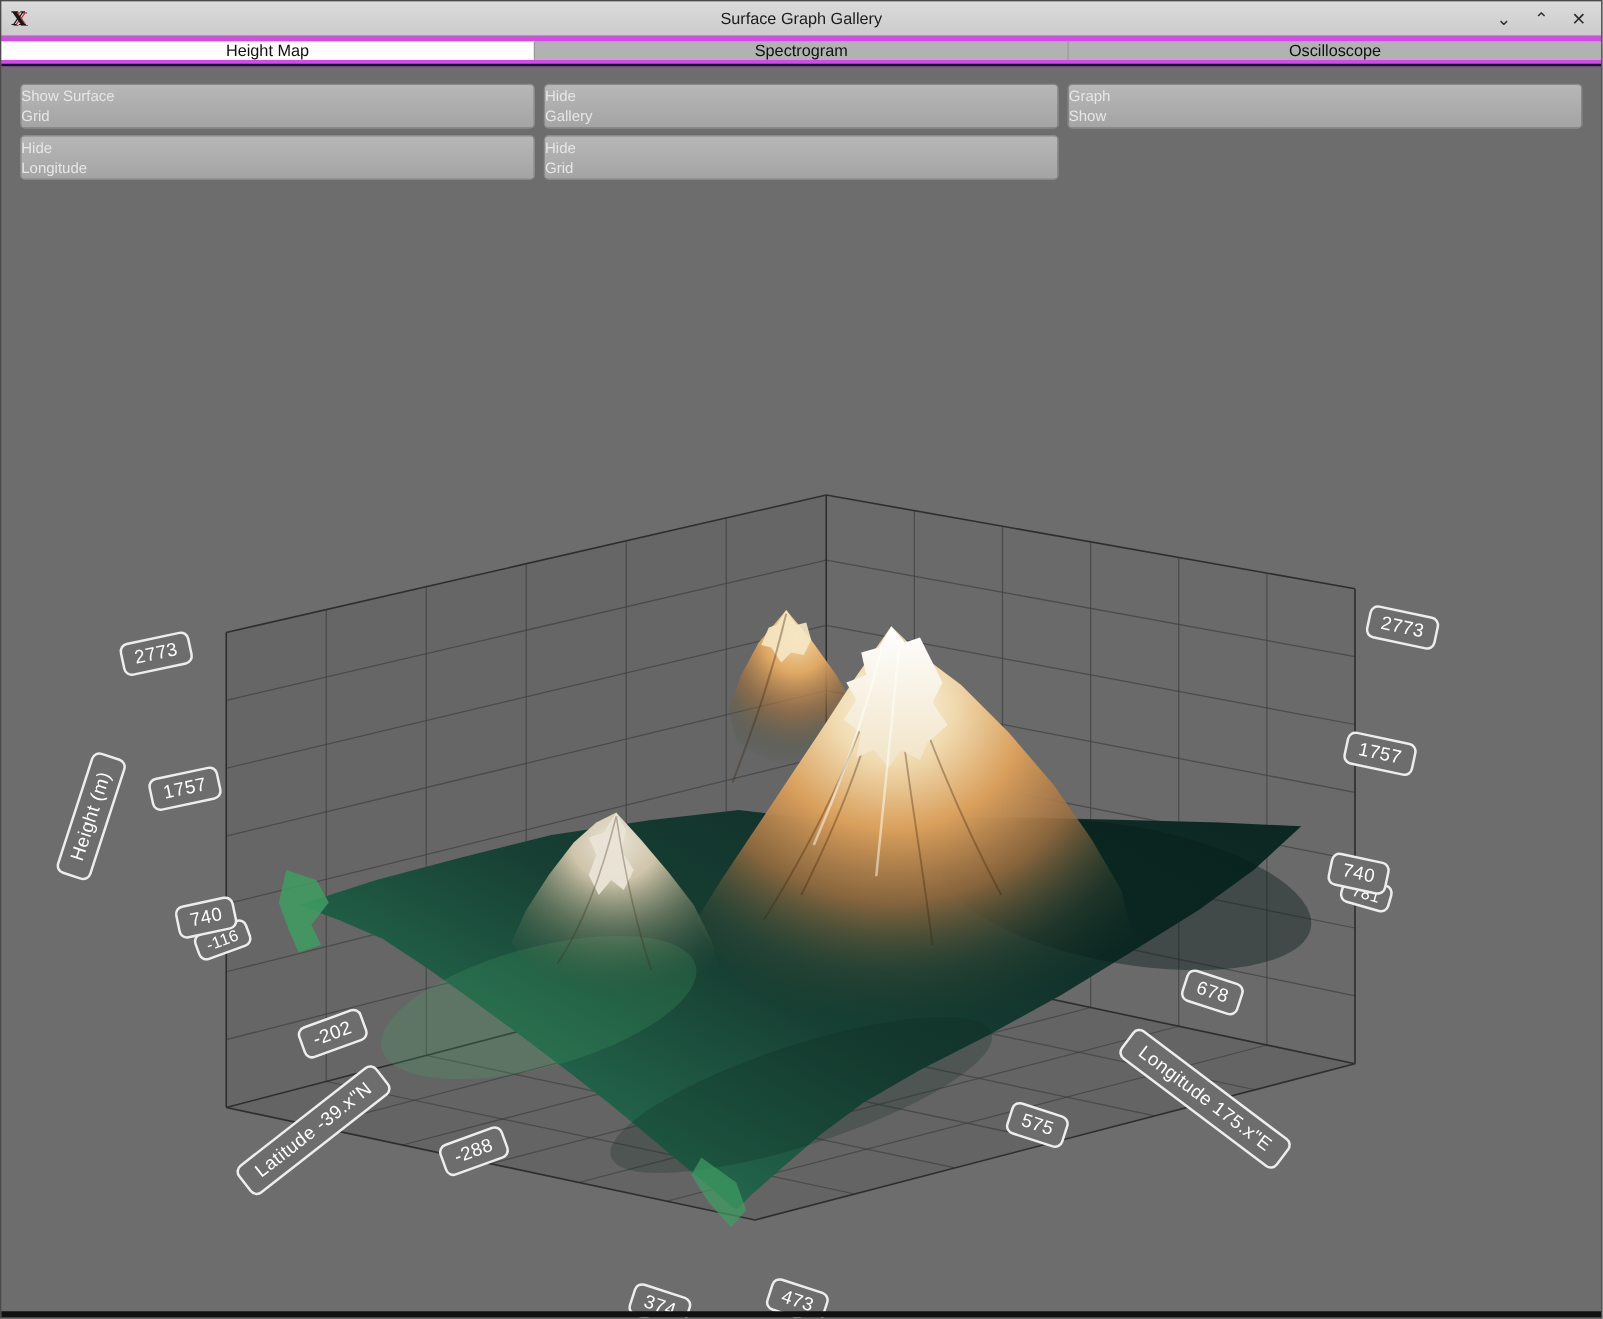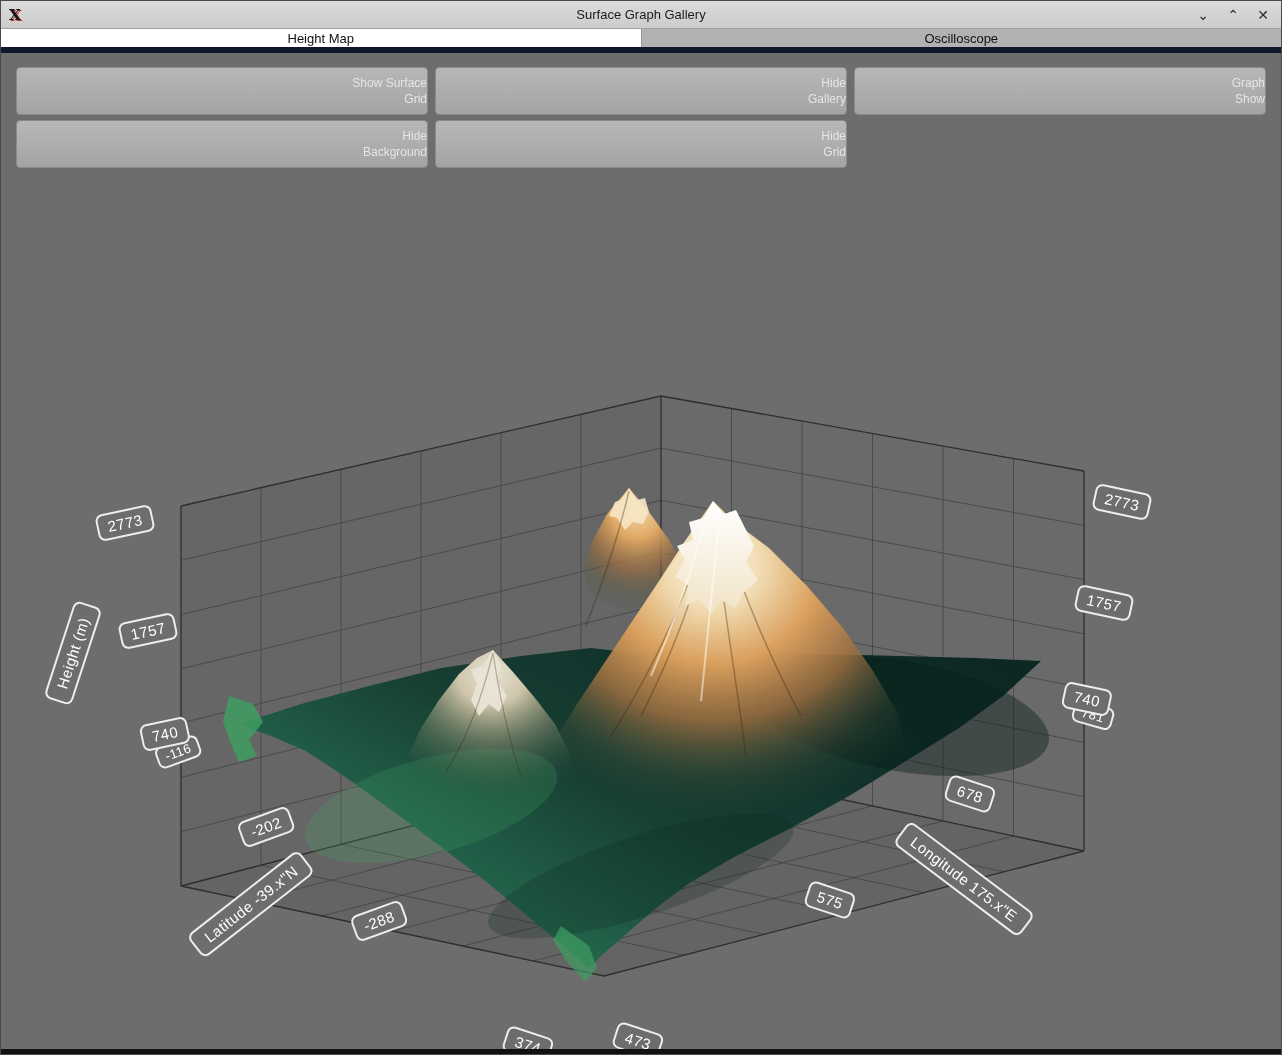--- a/index.html
+++ b/index.html
@@ -22,34 +22,34 @@
     font-size:13px; color:#1a1a1a;
   }
   .win-controls {
     position:absolute; right:8px; top:0; height:28px; display:flex; align-items:center; gap:10px;
   }
   .win-btn {
     width:20px; height:22px; display:flex; align-items:center; justify-content:center;
     font-size:14px; color:#2d2d2d; cursor:default; background:transparent; border:none;
   }
   
-  .tabbar { display:flex; height:24px; background:#701a75; border-bottom:6px solid #0f172a; }
+  .tabbar { display:flex; height:24px; background:#d946ef; border-bottom:2px solid #0f172a;align-items:center; }
   .tab {
     flex:1; display:flex; align-items:center; justify-content:center;
     font-size:13px; color:#101010; background:#b2b2b2; border-right:1px solid #979797;
   }
   .tab:last-child { border-right:none; }
   .tab.active { background:#ffffff; }
   
   .toolbar {
     padding:14px 15px 0 15px;
     display:grid; grid-template-columns:1fr 1fr 1fr; column-gap:7px; row-gap:5px;
   }
   .btn {
-    height:48px; display:flex; flex-direction:column; align-items:flex-end; justify-content:center;
+    height:36px; display:flex; flex-direction:column; align-items:flex-start; justify-content:center;
     background:linear-gradient(#b7b7b7,#a4a4a4); border:1px solid #8a8a8a; border-radius:4px;
     color:#e6e6e6; font-size:12px; line-height:16px; text-align:center;
   }
   
   .scene { position:absolute; top:155px; left:0; width:1282px; height:900px; z-index:1; }
   .scene svg { display:block; }
   .labels { position:absolute; inset:0; z-index:20; pointer-events:none; }
   .tick {
     position:absolute; color:#ffffff; font-size:15px; letter-spacing:0.4px;
     background:#6d6d6d; border:2px solid #ededed; border-radius:7px;
@@ -72,39 +72,40 @@
     <span class="win-title">Surface Graph Gallery</span>
     <span class="win-controls">
       <button class="win-btn">⌄</button>
       <button class="win-btn">⌃</button>
       <button class="win-btn">✕</button>
     </span>
   </div>
 
   <div class="tabbar">
     <div class="tab active">Height Map</div>
+    <div class="tab">Spectrogram</div>
     <div class="tab">Oscilloscope</div>
   </div>
 
   <div class="toolbar">
     <button class="btn">
       <span>Show Surface</span>
       <span>Grid</span>
     </button>
     <button class="btn">
       <span>Hide</span>
       <span>Gallery</span>
     </button>
     <button class="btn">
       <span>Graph</span>
       <span>Show</span>
     </button>
     <button class="btn">
       <span>Hide</span>
-      <span>Background</span>
+      <span>Longitude</span>
     </button>
     <button class="btn">
       <span>Hide</span>
       <span>Grid</span>
     </button>
   </div>
 
   <div class="scene">
     <svg width="1282" height="900" viewBox="0 0 1282 900">
       <defs>

